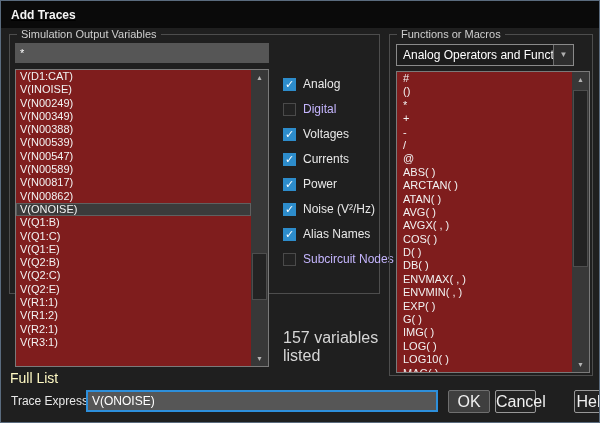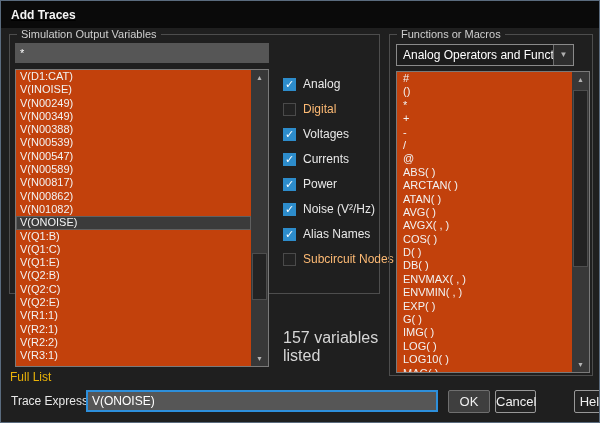--- a/index.html
+++ b/index.html
@@ -19,21 +19,21 @@
   .group-right { left:388px; top:33px; width:204px; height:342px; }
   .group-label { position:absolute; top:-7px; left:7px; background:#1f1f1f;
                  padding:0 4px; font-size:11px; color:#cfcfcf; white-space:nowrap; }
 
   
   .filter { position:absolute; left:5px; top:8px; width:254px; height:20px;
             background:#565656; border:none; outline:none; color:#fff;
             font-size:11px; padding:0 5px; font-family:inherit; }
 
   
-  .listbox { position:absolute; background:#c2410c; border:1px solid #7a7a7a; }
+  .listbox { position:absolute; background:#7f1d1d; border:1px solid #7a7a7a; }
   .varlist  { left:5px; top:34px; width:254px; height:298px; }
   .funclist { left:6px; top:36px; width:194px; height:302px; }
   .rows { position:absolute; top:0; left:0; right:17px; bottom:0; overflow:hidden; }
   .row { height:13.3px; line-height:13.4px; font-size:11px; color:#f2f2f2;
          padding-left:4px; white-space:nowrap; }
   .funclist .row { height:13.4px; padding-left:6px; }
   .row.selected { background:#3b3b3b; outline:1px solid #606060; outline-offset:-1px; }
 
   
   .scrollbar { position:absolute; top:0; right:0; bottom:0; width:17px; background:#383838; }
@@ -49,42 +49,42 @@
   
   .checks { position:absolute; left:273px; top:41px; display:flex;
             flex-direction:column; gap:9px; }
   .check-row { display:flex; align-items:center; gap:7px; height:16px; }
   .box { width:13px; height:13px; background:#1b1b1b; border:1px solid #8a8a8a;
          display:flex; align-items:center; justify-content:center; flex:none; }
   .check-row.checked .box { background:#2d8ccb; border-color:#2d8ccb; }
   .mark { color:#fff; font-size:11px; line-height:11px; visibility:hidden; }
   .check-row.checked .mark { visibility:visible; }
   .check-label { font-size:12px; color:#e8e8e8; white-space:nowrap; }
-  .check-row.disabled .check-label { color:#fdba74; }
+  .check-row.disabled .check-label { color:#c4b5fd; }
   .check-row.disabled .box { background:#222; border-color:#4a4a4a; }
 
   .count { position:absolute; left:273px; top:294px; font-size:16px; color:#d6d6d6; }
 
   
   .dropdown { position:absolute; left:6px; top:9px; width:178px; height:22px;
               background:#1c1c1c; border:1px solid #8a8a8a; display:flex;
               align-items:center; cursor:default; }
   .dd-value { flex:1; color:#fff; font-size:12px; padding-left:6px; white-space:nowrap;
               overflow:hidden; }
   .dd-arrow { width:20px; height:100%; background:#2e2e2e; border-left:1px solid #6e6e6e;
               display:flex; align-items:center; justify-content:center; }
   .dd-arrow span { font-size:8px; color:#b0b0b0; line-height:8px; }
 
   
-  .full-list { position:absolute; left:9px; top:369px; font-size:12px; color:#eab308; }
+  .full-list { position:absolute; left:9px; top:369px; font-size:14px; color:#fef9c3; }
   .trace-label { position:absolute; left:10px; top:393px; font-size:12px; color:#e8e8e8; }
   .trace-input { position:absolute; left:85px; top:389px; width:352px; height:22px;
                  background:#565656; border:2px solid #2d8fdb; outline:none; color:#fff;
                  font-size:12px; padding:0 4px; font-family:inherit; }
-  .btn { position:absolute; top:389px; height:23px; font-family:inherit; font-size:13px;
+  .btn { position:absolute; top:389px; height:23px; font-family:inherit; font-size:16px;
          color:#f0f0f0; background:#232323; border:1px solid #989898; border-radius:2px;
          cursor:default; }
   .btn-ok { left:447px; width:42px; background:#3f3f3f; border-color:#6f6f6f; }
   .btn-cancel { left:494px; width:41px; }
   .btn-help { left:541px; width:38px;margin-left:32px; }
 </style>
 </head>
 <body>
 
 <div class="dialog">
@@ -114,42 +114,41 @@
           <div class="row"><span>V(N00539)</span></div>
 
           <div class="row"><span>V(N00547)</span></div>
 
           <div class="row"><span>V(N00589)</span></div>
 
           <div class="row"><span>V(N00817)</span></div>
 
           <div class="row"><span>V(N00862)</span></div>
 
-          <div class="row"><span>V(N01082)</span></div>
 
           <div class="row selected"><span>V(ONOISE)</span></div>
 
           <div class="row"><span>V(Q1:B)</span></div>
 
           <div class="row"><span>V(Q1:C)</span></div>
 
           <div class="row"><span>V(Q1:E)</span></div>
 
           <div class="row"><span>V(Q2:B)</span></div>
 
           <div class="row"><span>V(Q2:C)</span></div>
 
           <div class="row"><span>V(Q2:E)</span></div>
 
           <div class="row"><span>V(R1:1)</span></div>
 
+          <div class="row"><span>V(R1:2)</span></div>
 
           <div class="row"><span>V(R2:1)</span></div>
 
-          <div class="row"><span>V(R2:2)</span></div>
 
           <div class="row"><span>V(R3:1)</span></div>
 
       </div>
       <div class="scrollbar">
         <div class="sb-btn up">
             <span class="tri">▲</span>
           </div>
         <div class="thumb thumb-left"></div>
         <div class="sb-btn down">

